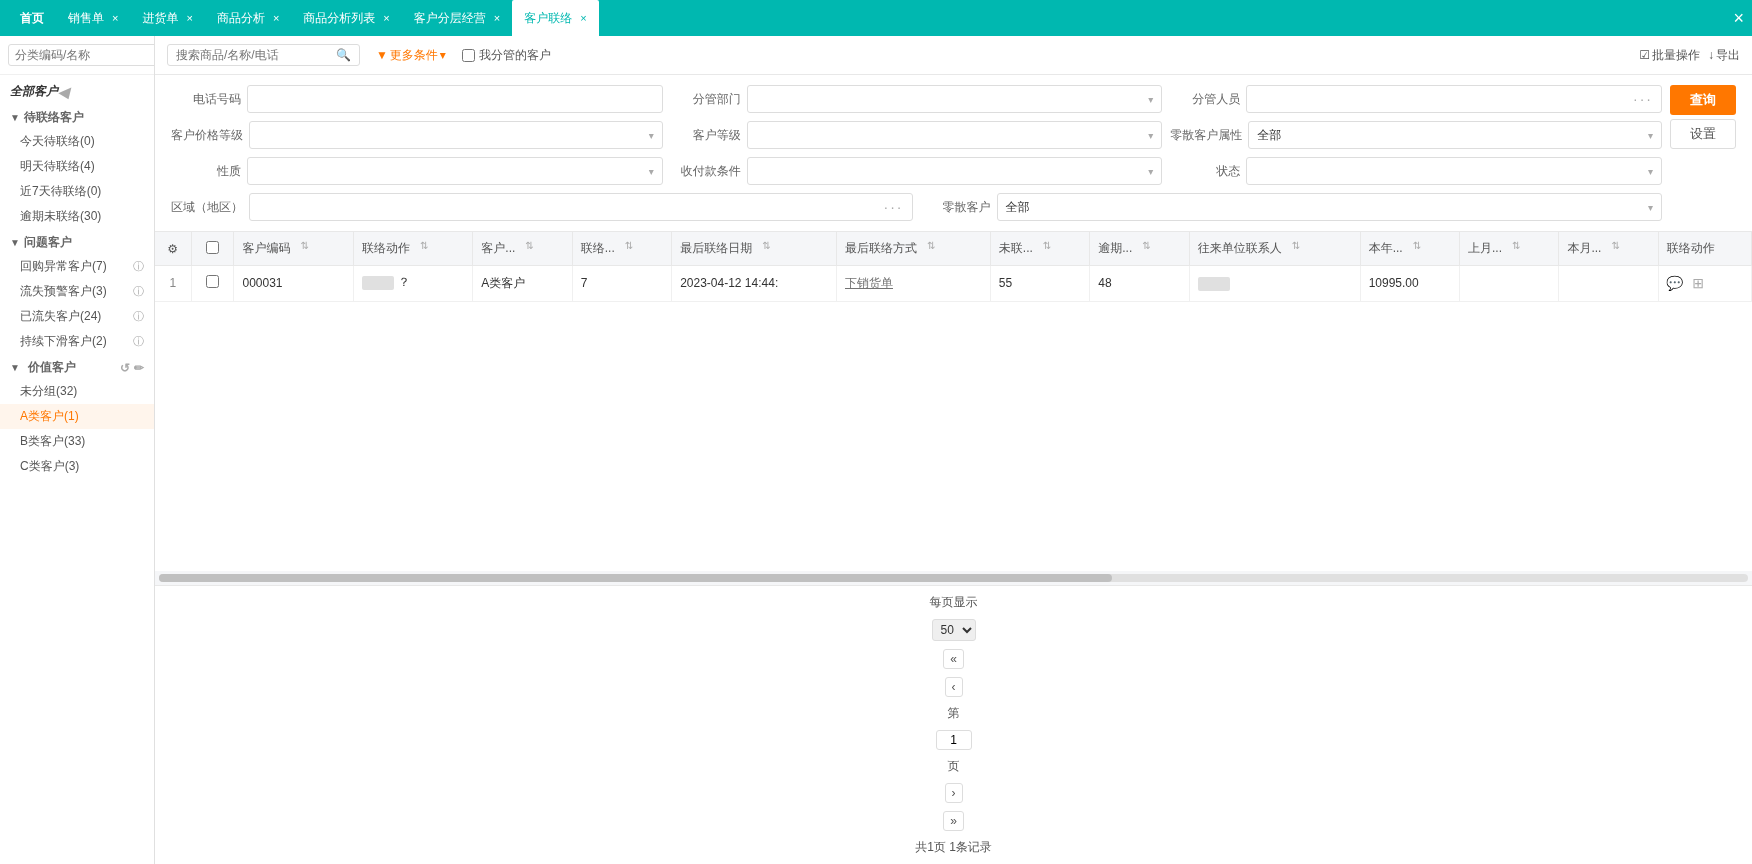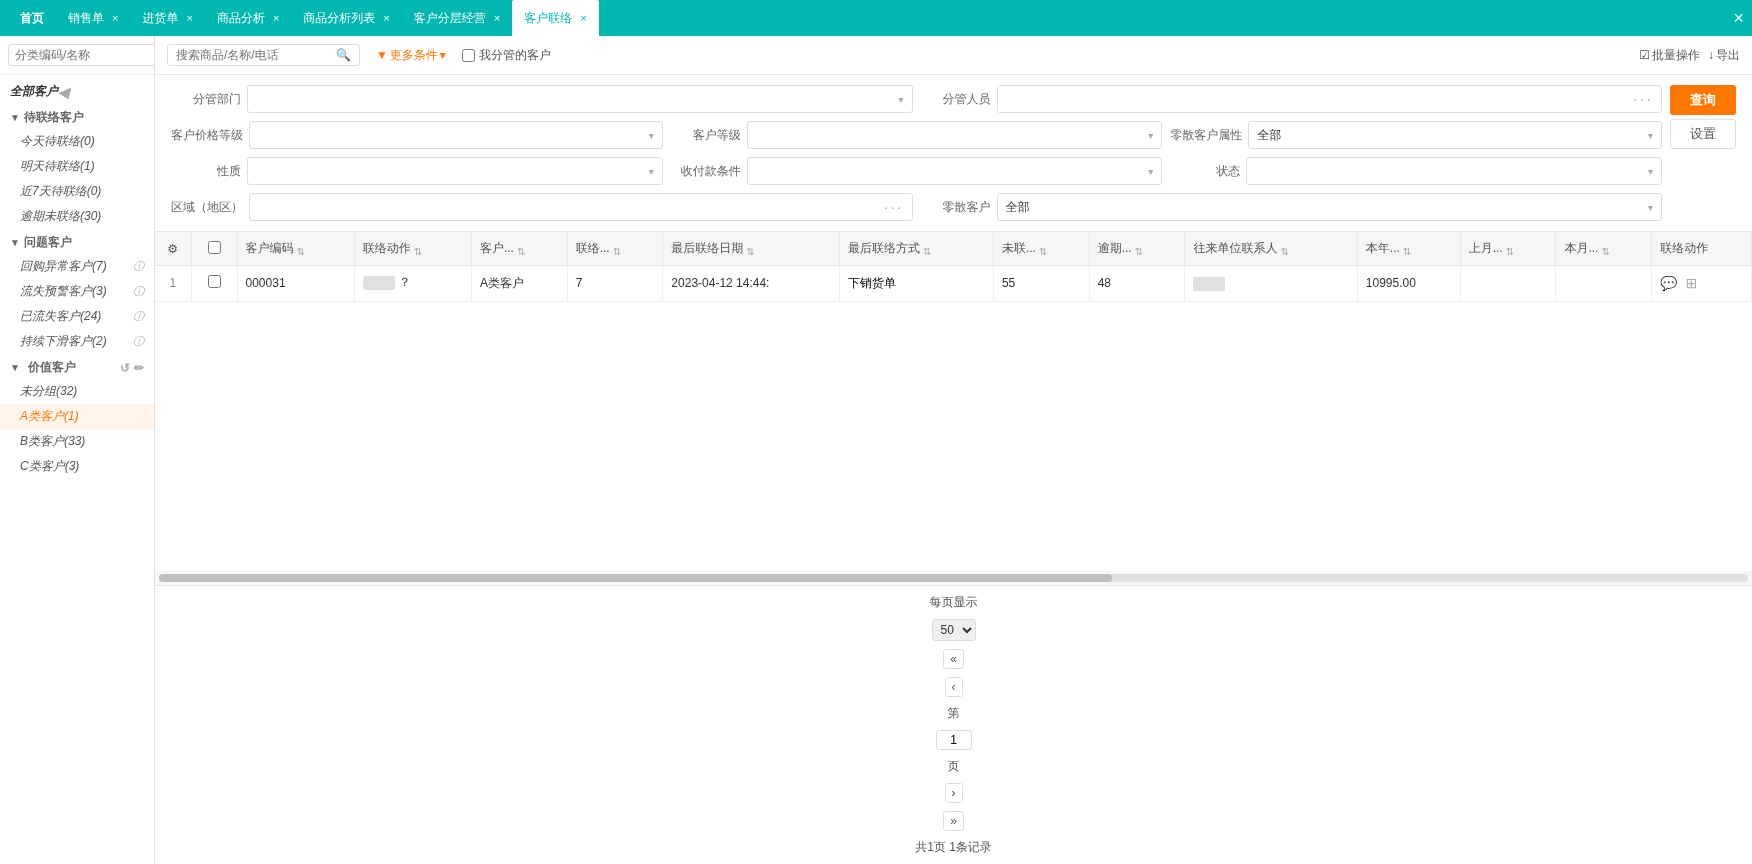--- a/index.html
+++ b/index.html
@@ -58,21 +58,21 @@
       display: flex; align-items: center;
       padding: 5px 10px 3px 10px;
       color: #666; font-size: 12px; font-weight: bold;
       cursor: pointer;
     }
     .sidebar-group-label .arrow { margin-right: 4px; font-size: 10px; }
 
     .sidebar-item {
       padding: 4px 10px 4px 20px;
       color: #555; cursor: pointer;
-      white-space: nowrap; overflow: hidden; text-overflow: ellipsis; font-style: italic;
+      white-space: nowrap; overflow: hidden; text-overflow: ellipsis;
     }
     .sidebar-item.active { background: #fff5ec; color: #ff7700; }
 
     .sidebar-item-with-icon {
       display: flex; align-items: center; justify-content: space-between;
     }
     .sidebar-item-with-icon .info-icon { color: #aaa; font-size: 11px; }
 
     
     .content-area {
@@ -155,31 +155,31 @@
       width: 100%; border-collapse: collapse; background: #fff;
     }
     thead tr { background: #f5f6f8; }
     th {
       padding: 8px 8px; text-align: left;
       border-bottom: 1px solid #e8e8e8;
       border-right: 1px solid #e8e8e8;
       color: #555; font-weight: normal; white-space: nowrap;
       font-size: 12px;
     }
-    th .col-header { display: flex; align-items: flex-end; gap: 3px; }
+    th .col-header { display: flex; align-items: flex-start; gap: 10px; }
     th .sort-icon { color: #aaa; font-size: 10px; }
     td {
       padding: 8px 8px;
       border-bottom: 1px solid #f0f0f0;
       border-right: 1px solid #f0f0f0;
       color: #333; font-size: 12px; white-space: nowrap;
     }
     .gear-th { width: 36px; text-align: center; }
     .check-td { text-align: center; }
-    .link-text { color: #000000; cursor: pointer; }
+    .link-text { color: #737373; cursor: pointer; text-decoration: underline; }
 
     .row-actions { display: flex; gap: 8px; align-items: center; }
     .row-action-icon { color: #aaa; cursor: pointer; font-size: 14px; }
 
     
     .scroll-bar-wrap {
       height: 14px; background: #f5f6f8;
       display: flex; align-items: center;
       padding: 0 4px;
     }
@@ -270,21 +270,21 @@
     <div class="sidebar-section-header">
       <span>全部客户</span>
       <span class="collapse-btn">◀</span>
     </div>
 
     <div class="sidebar-group-label">
       <span class="arrow">▼</span>
       <span>待联络客户</span>
     </div>
     <div class="sidebar-item">今天待联络(0)</div>
-    <div class="sidebar-item">明天待联络(1)</div>
+    <div class="sidebar-item">明天待联络(4)</div>
     <div class="sidebar-item">近7天待联络(0)</div>
     <div class="sidebar-item">逾期未联络(30)</div>
 
     <div class="sidebar-group-label">
       <span class="arrow">▼</span>
       <span>问题客户</span>
     </div>
     <div class="sidebar-item sidebar-item-with-icon">
       <span>回购异常客户(7)</span>
       <span class="info-icon">ⓘ</span>
@@ -345,20 +345,26 @@
           <span>导出</span>
         </div>
       </div>
     </div>
 
     <div class="adv-filter">
       <div style="display:flex;gap:8px;">
         <div style="flex:1;">
 
           <div class="adv-filter-row">
+            <div class="filter-field">
+              <label>电话号码</label>
+              <div class="input-wrap">
+                <input type="text" value="" style="">
+              </div>
+            </div>
             <div class="filter-field">
               <label>分管部门</label>
               <div class="input-wrap">
                 <div class="select-like">
                   <span></span>
                   <span class="chevron">▾</span>
                 </div>
               </div>
             </div>
             <div class="filter-field">

